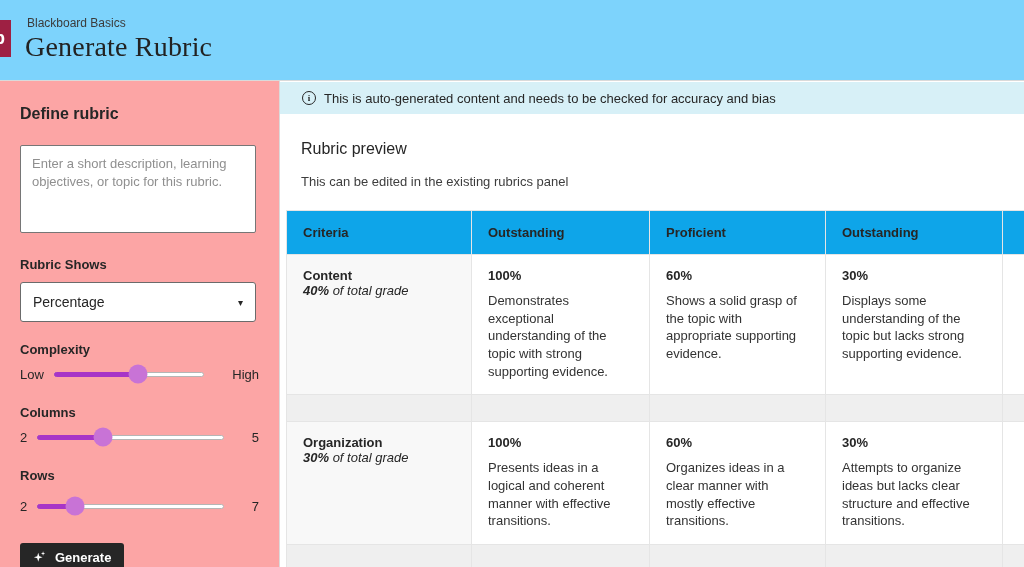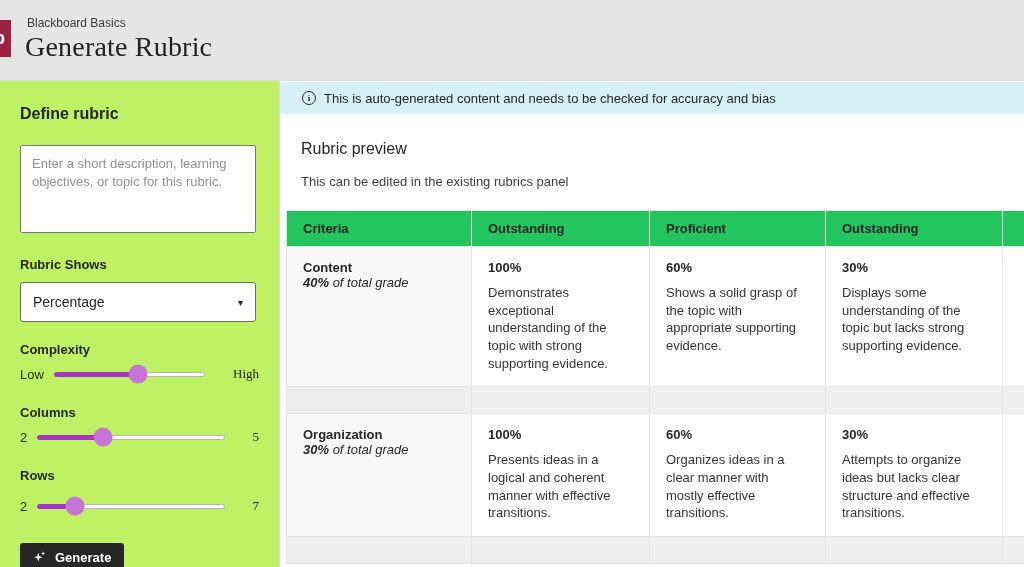--- a/index.html
+++ b/index.html
@@ -10,21 +10,21 @@
     color: #262626;
     overflow: hidden;
     position: relative;
   }
 
   
   .app-header {
     height: 81px;
     border-bottom: 1px solid #dadada;
     position: relative;
-    background: #e5e5e5;
+    background: #7dd3fc;
   }
   .logo-badge {
     position: absolute;
     left: 0; top: 20px;
     width: 11px; height: 37px;
     background: #9e2043;
     color: #fff;
     overflow: hidden;
     font-weight: bold;
     font-size: 18px;
@@ -47,21 +47,21 @@
     letter-spacing: 0.2px;
   }
 
   
   .content { display: flex; height: 486px; }
   .sidebar {
     width: 280px;
     min-width: 280px;
     border-right: 1px solid #dadada;
     padding: 24px 20px 0 20px;
-    background: #bef264;
+    background: #fca5a5;
   }
   .main { flex: 1; position: relative; }
 
   
   .sidebar h2 {
     font-size: 16px;
     font-weight: 700;
     color: #262626;
     margin-bottom: 22px;
   }
@@ -110,21 +110,21 @@
     align-items: center;
     height: 26px;
     margin-top: 2px;
   }
   .slider-min, .slider-max {
     font-size: 13px;
     color: #262626;
     flex: 0 0 auto;
   }
   .slider-min { margin-right: 10px; }
-  .slider-max { margin-left: 28px; font-family: Liberation Serif, serif; }
+  .slider-max { margin-left: 28px; }
   .slider-track {
     position: relative;
     flex: 1;
     height: 5px;
     border: 1px solid #b5b5b5;
     border-radius: 3px;
     background: #ffffff;
     cursor: pointer;
   }
   .slider-fill {
@@ -215,27 +215,27 @@
   table.rubric col.c1 { width: 178px; }
   table.rubric col.c2 { width: 176px; }
   table.rubric col.c3 { width: 177px; }
   table.rubric col.c4 { width: 244px; }
   table.rubric th, table.rubric td {
     border: 1px solid #e5e5e5;
     vertical-align: top;
     text-align: left;
   }
   table.rubric th {
-    height: 36px;
+    height: 44px;
     font-size: 13px;
     font-weight: 700;
     color: #262626;
     padding: 0 16px;
     vertical-align: middle;
-    background: #22c55e;
+    background: #0ea5e9;
   }
   td.criteria-cell {
     background: #f8f8f8;
     padding: 13px 16px 14px 16px;
   }
   td.level-cell {
     background: #fff;
     padding: 13px 16px 14px 16px;
   }
   .criteria-inner {

